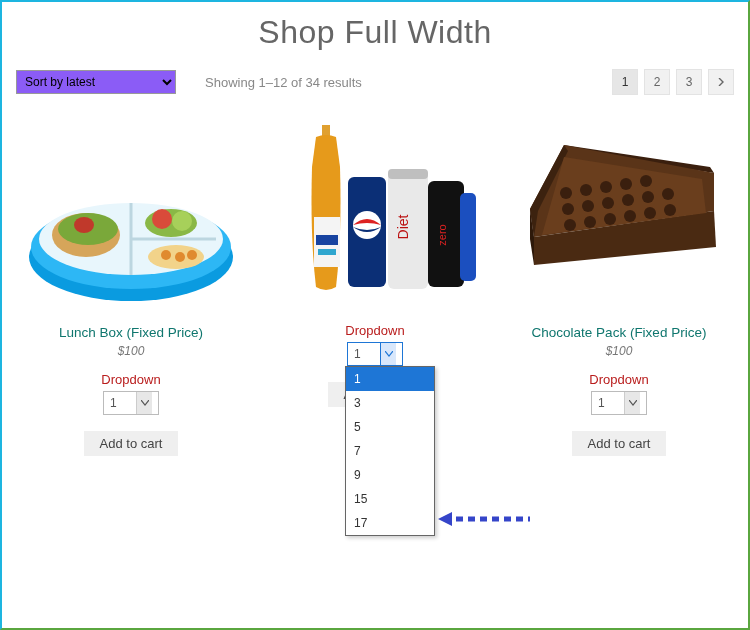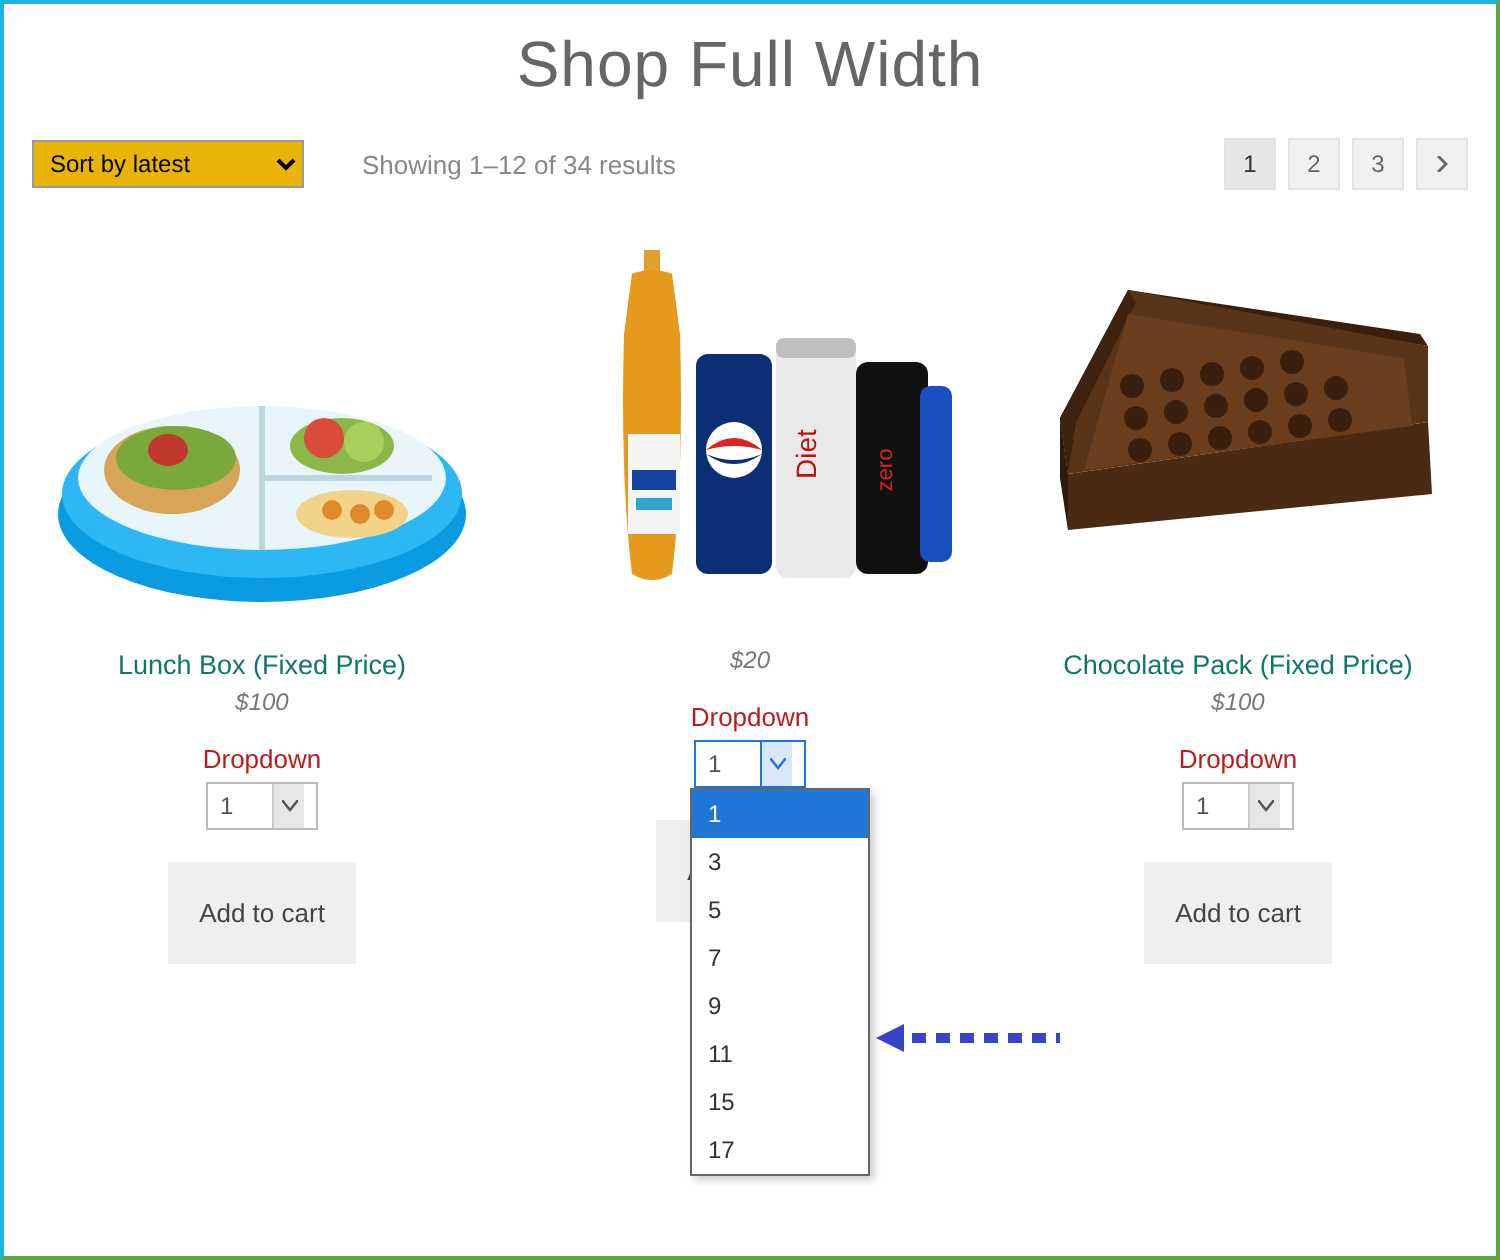--- a/index.html
+++ b/index.html
@@ -26,25 +26,25 @@
     margin-bottom: 18px;
   }
   .top-row {
     display: flex;
     align-items: center;
     justify-content: space-between;
     font-size: 13px;
     margin: 0 6px 12px;
   }
   .sort-select {
-    width: 136px;
+    width: 160px;
     height: 24px;
     font-size: 12px;
     border: 1px solid #999;
-    background: #eab308;
+    background: #8b5cf6;
     padding: 0 4px;
   }
   .result-count { color: #888; flex: 1; margin-left: 29px; }
   .pagination { display: flex; gap: 6px; }
   .page-btn {
     width: 26px; height: 26px;
     display: flex; align-items: center; justify-content: center;
     background: #f1f1f1; color: #666;
     border: 1px solid #e3e3e3;
     font-size: 12px;
@@ -86,21 +86,21 @@
     display: flex; align-items: center; justify-content: center;
   }
   .qty-select.open { border: 1px solid #1e76d6; }
   .qty-select.open .chev { background: #d8e7fb; border-left: 1px solid #1e76d6; }
   .add-btn {
     display: inline-block;
     margin-top: 16px;
     background: #efefef;
     color: #444;
     font-size: 13px;
-    padding: 18px 16px;
+    padding: 5px 16px;
     border: none;
     cursor: pointer;
   }
   .dd-menu {
     position: absolute;
     top: 24px; left: -2px;
     width: 90px;
     background: #fff;
     border: 1px solid #666;
     box-shadow: 2px 2px 4px rgba(0,0,0,0.2);
@@ -201,38 +201,36 @@
         <rect x="128" y="62" width="40" height="120" rx="6" fill="#e9e9e9"></rect>
         <rect x="128" y="62" width="40" height="10" rx="4" fill="#bfbfbf"></rect>
         <text x="148" y="120" font-size="14" fill="#b11" text-anchor="middle" transform="rotate(-90 148 120)">Diet</text>
 
         <rect x="168" y="74" width="36" height="106" rx="6" fill="#111"></rect>
         <text x="186" y="128" font-size="11" fill="#d22" text-anchor="middle" transform="rotate(-90 186 128)">zero</text>
 
         <rect x="200" y="86" width="16" height="88" rx="5" fill="#1b4fbf"></rect>
       </svg>
     </div>
-    <div class="prod-price">$20</div>
     <div class="dd-label">Dropdown</div>
     <div class="qty-wrap">
       <div class="qty-select open">
         <span>1</span>
         <span class="chev">
           <svg width="8" height="6" viewBox="0 0 8 6">
               <path d="M0 0 L4 5 L8 0" fill="none" stroke="#1e76d6" stroke-width="1.2"></path>
             </svg>
         </span>
       </div>
       <div class="dd-menu" id="dd-menu">
           <div class="dd-item sel">1</div>
           <div class="dd-item">3</div>
           <div class="dd-item">5</div>
           <div class="dd-item">7</div>
           <div class="dd-item">9</div>
-          <div class="dd-item">11</div>
           <div class="dd-item">15</div>
           <div class="dd-item">17</div>
         </div>
     </div>
     <div><button class="add-btn">Add to cart</button></div>
   </div>
 
   <div class="product">
     <div class="prod-img choco">
       <svg viewBox="0 0 230 210">

